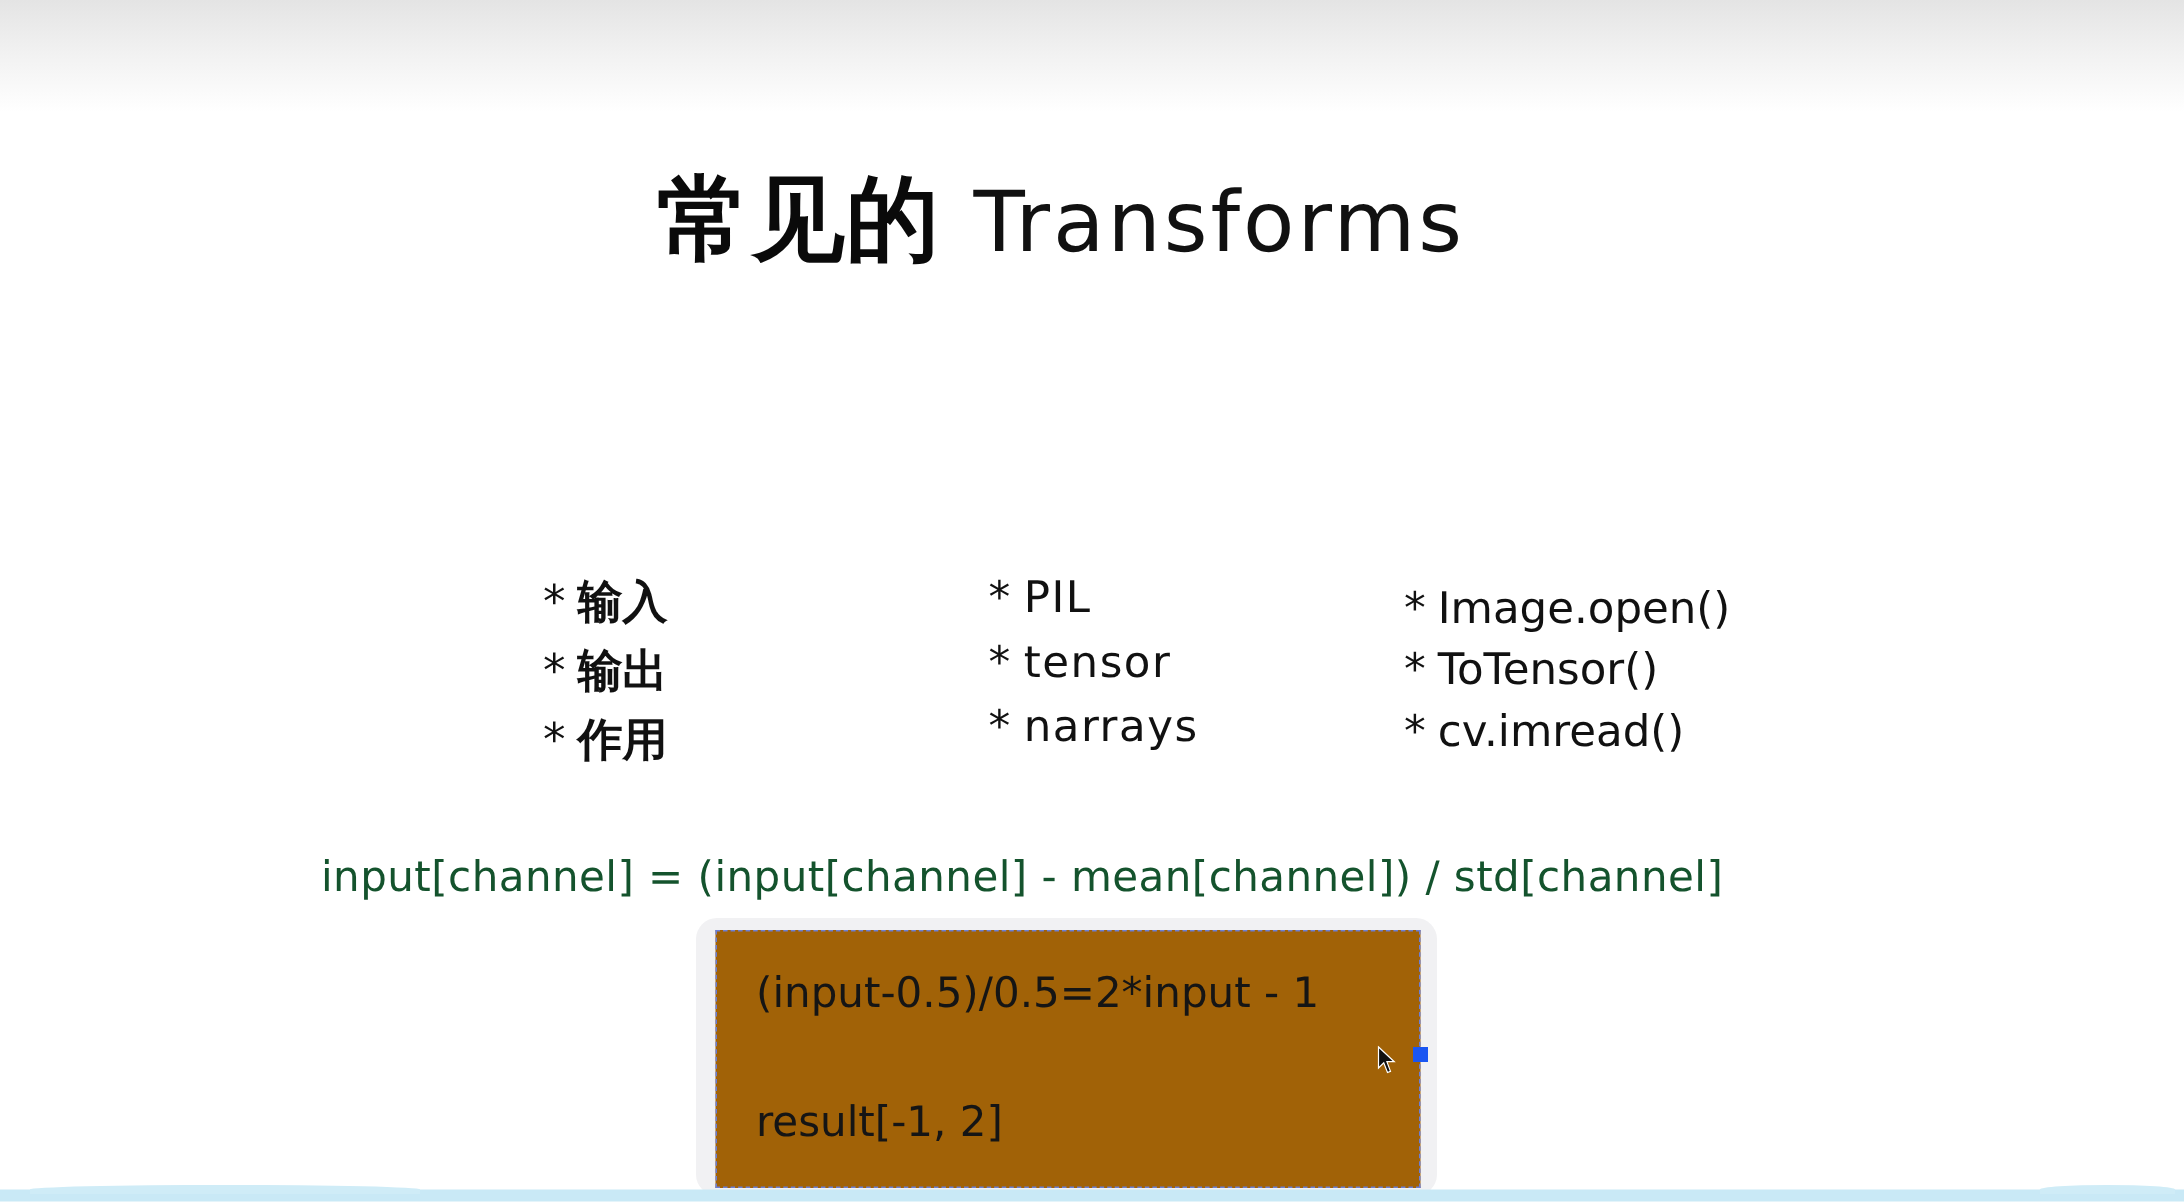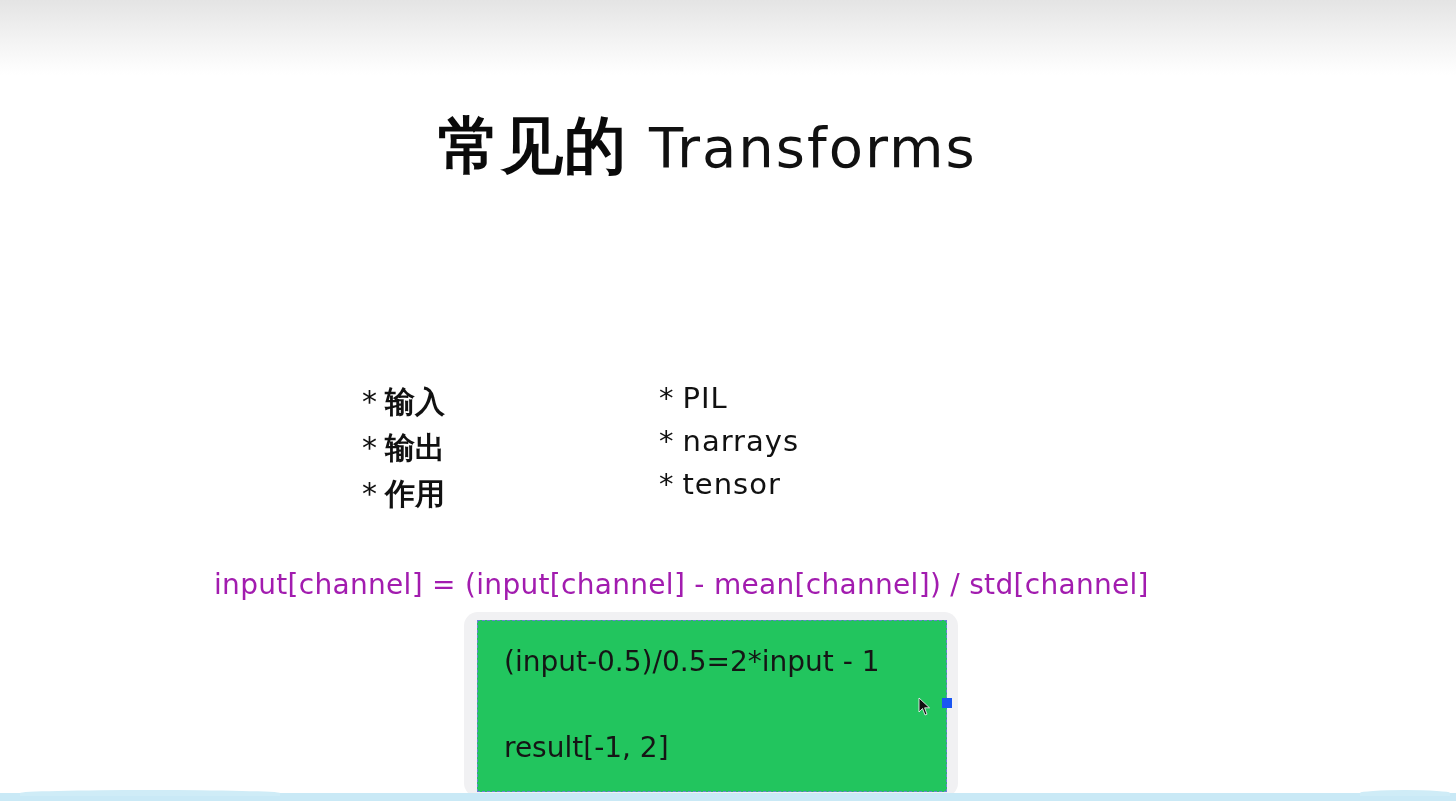--- a/index.html
+++ b/index.html
@@ -80,37 +80,37 @@
     color: #111;
   }
   .bullet {
     font-weight: normal;
     margin-right: 8px;
   }
   .formula {
     position: absolute;
     left: 214px; top: 568px;
     font-size: 28px;
-    color: #a21caf;
+    color: #14532d;
     white-space: nowrap;
     letter-spacing: 0.3px;
   }
   .textbox-shadow {
     position: absolute;
     left: 464px; top: 612px;
     width: 494px; height: 185px;
     background: #f1f1f3;
     border-radius: 14px;
   }
   .textbox {
     position: absolute;
     left: 477px; top: 620px;
     width: 470px; height: 172px;
     border: 1.5px dashed #6c7fd6;
-    background: #22c55e;
+    background: #a16207;
     box-sizing: border-box;
   }
   .textbox .line {
     position: absolute;
     left: 26px;
     font-size: 28px;
     color: #151515;
     white-space: nowrap;
   }
   .textbox .l1 { top: 24px; }
@@ -163,27 +163,38 @@
     <div class="item">
       <span class="bullet">*</span><span>作用</span>
     </div>
   </div>
 
   <div class="col col-2">
     <div class="item">
       <span class="bullet">*</span><span>PIL</span>
     </div>
     <div class="item">
+      <span class="bullet">*</span><span>tensor</span>
+    </div>
+    <div class="item">
       <span class="bullet">*</span><span>narrays</span>
     </div>
-    <div class="item">
-      <span class="bullet">*</span><span>tensor</span>
-    </div>
-  </div>
-
+  </div>
+
+  <div class="col col-3">
+    <div class="item">
+      <span class="bullet">*</span><span>Image.open()</span>
+    </div>
+    <div class="item">
+      <span class="bullet">*</span><span>ToTensor()</span>
+    </div>
+    <div class="item">
+      <span class="bullet">*</span><span>cv.imread()</span>
+    </div>
+  </div>
 
   <div class="formula">input[channel] = (input[channel] - mean[channel]) / std[channel]</div>
 
   <div class="textbox-shadow"></div>
   <div class="textbox">
     <div class="line l1">(input-0.5)/0.5=2*input - 1</div>
     <div class="line l3">result[-1, 2]</div>
   </div>
 
   <div class="resize-handle"></div>

